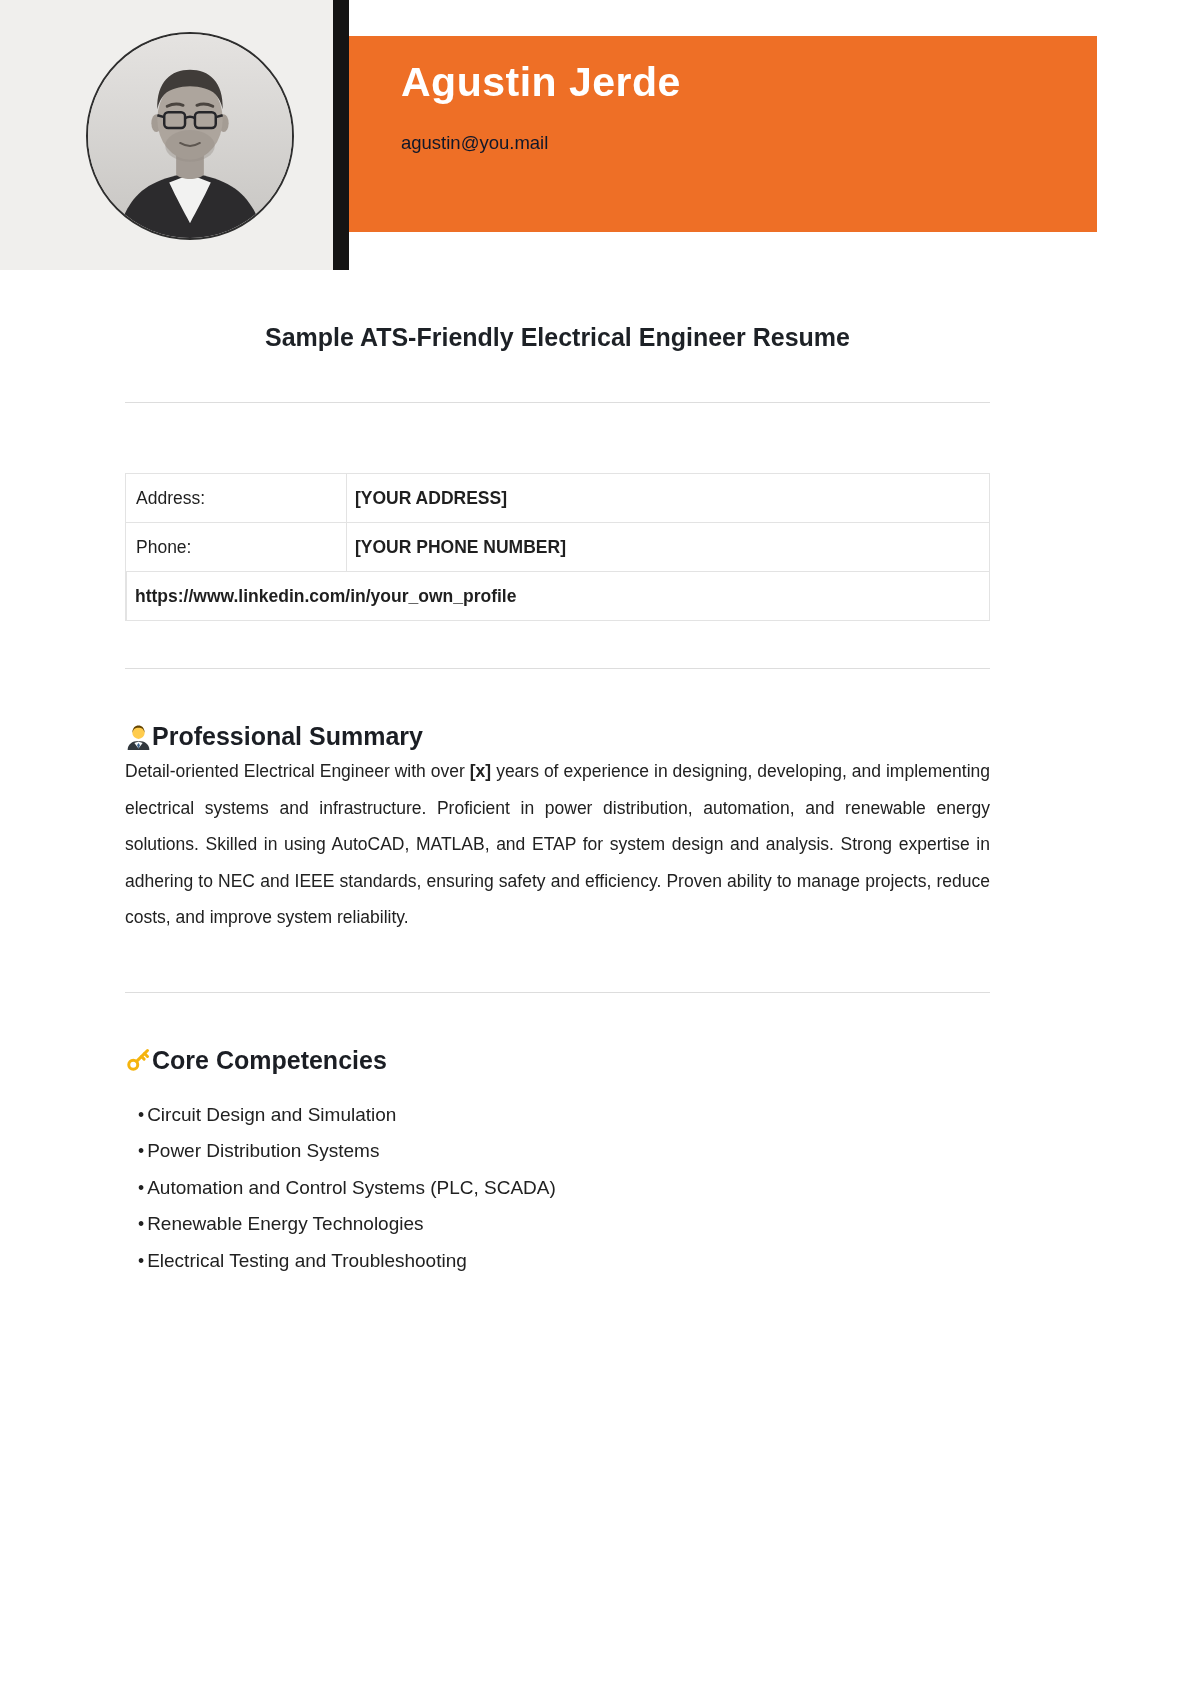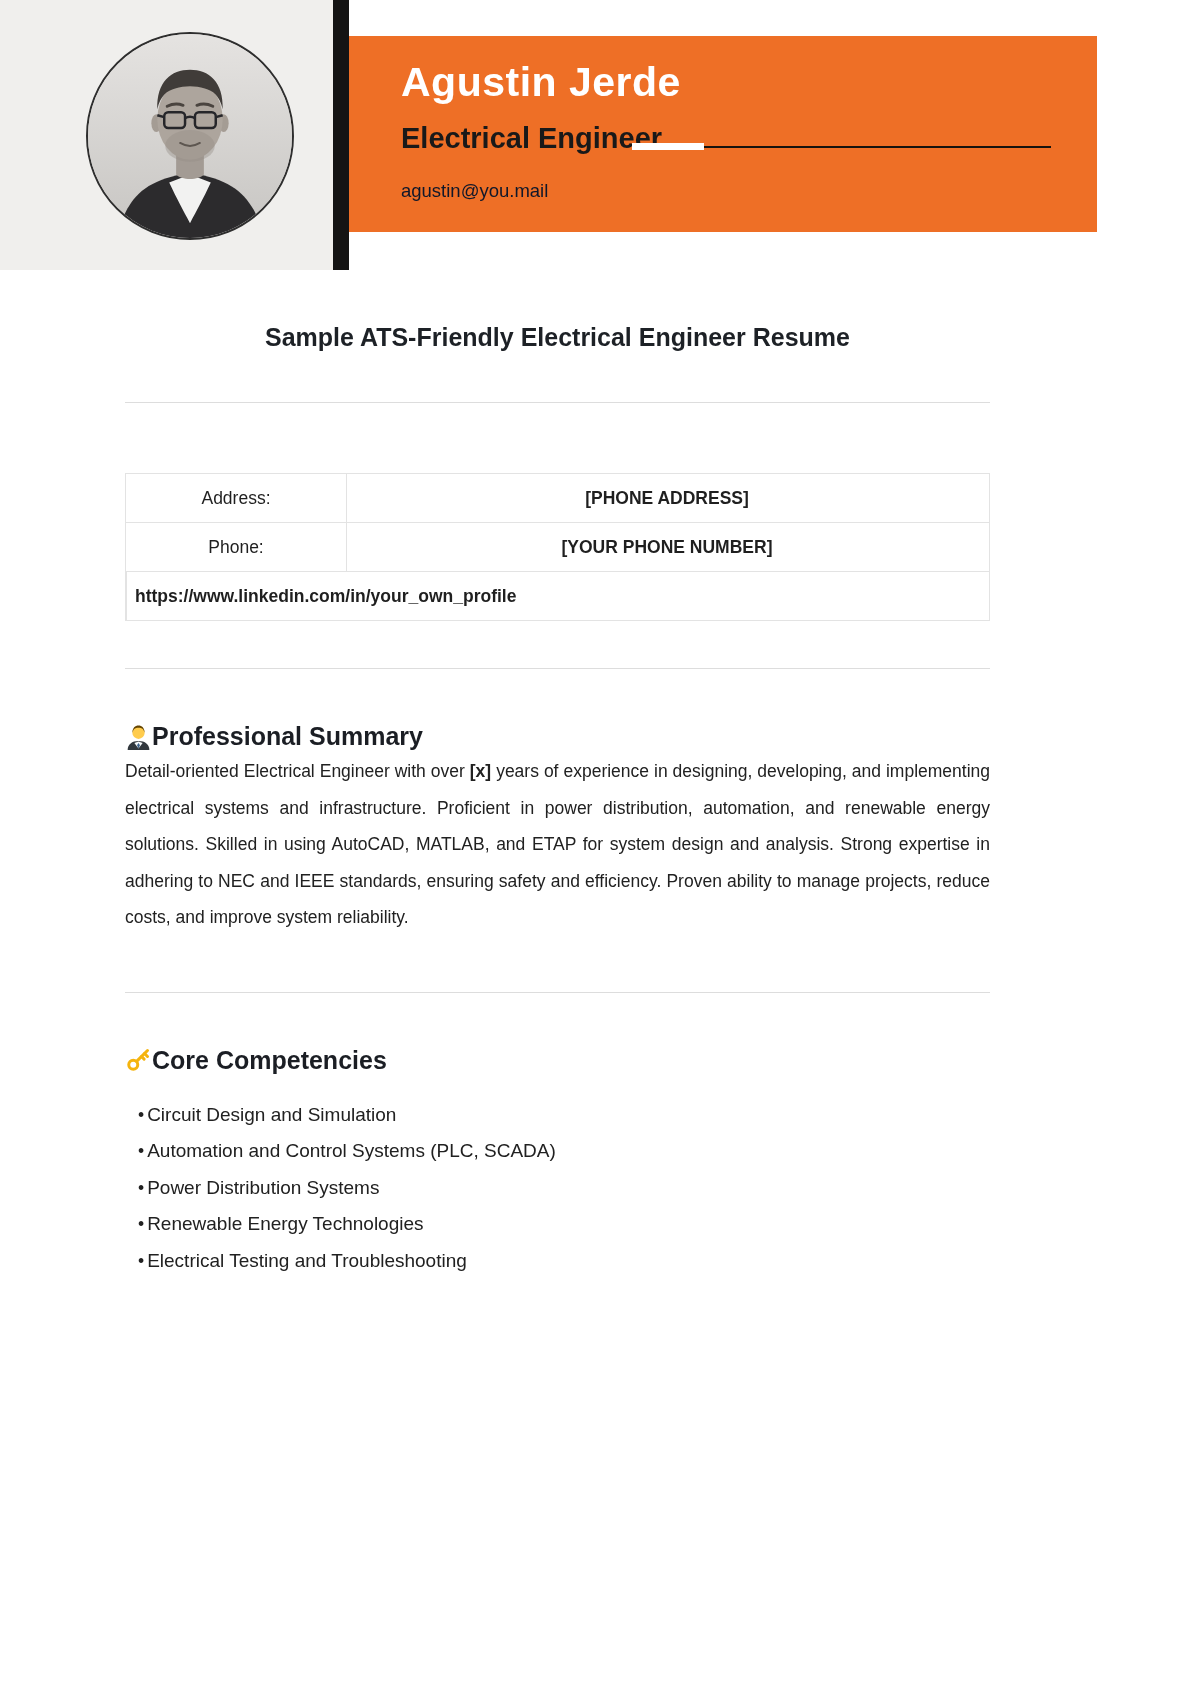--- a/index.html
+++ b/index.html
@@ -64,21 +64,20 @@
   .divider.d3 { margin-top:56px; }
 
   
   .contact-table {
     margin-top:70px;
     border:1px solid #E3E3E3;
   }
   .ct-row {
     display:grid; grid-template-columns:220px 1fr;
     border-bottom:1px solid #E3E3E3;
-    text-align:center;
   }
   .ct-row:last-child { border-bottom:none; }
   .ct-cell { padding:12px 10px; font-size:17.5px; line-height:24px; color:#1F1F1F; }
   .ct-cell.value { font-weight:700; border-left:1px solid #E3E3E3; padding-left:8px; }
 
   
   .section-heading {
     margin-top:50px;
     display:flex; align-items:center; gap:0;
     font-size:25px; font-weight:700; color:#1B1E24; line-height:34px;
@@ -147,41 +146,34 @@
             <path d="M129 84 L136 82"></path>
           </g>
 
           <path d="M93 110 Q103 116 113 110" stroke="#5d5650" stroke-width="2" fill="none" stroke-linecap="round"></path>
         </svg>
       </div>
     </div>
     <div class="black-bar"></div>
     <div class="orange-panel">
       <div class="person-name">Agustin Jerde</div>
-      <div class="title-row">
-        <div class="person-title">Electrical Engineer</div>
-        <div class="underline-group">
-          <span class="white-dash"></span>
-          <span class="dark-rule"></span>
-        </div>
-      </div>
       <div class="email">agustin@you.mail</div>
     </div>
   </header>
 
   <main class="content">
 
     <h1 class="doc-title">Sample ATS-Friendly Electrical Engineer Resume</h1>
 
     <hr class="divider d1">
 
     <div class="contact-table">
       <div class="ct-row">
         <div class="ct-cell label">Address:</div>
-        <div class="ct-cell value">[PHONE ADDRESS]</div>
+        <div class="ct-cell value">[YOUR ADDRESS]</div>
       </div>
       <div class="ct-row">
         <div class="ct-cell label">Phone:</div>
         <div class="ct-cell value">[YOUR PHONE NUMBER]</div>
       </div>
       <div class="ct-row">
         <div class="ct-cell value">https://www.linkedin.com/in/your_own_profile</div>
       </div>
     </div>
 
@@ -217,24 +209,24 @@
             </g>
           </svg>
         </span>
         <span>Core Competencies</span>
       </h2>
       <ul class="competency-list">
         <li>
             <span>Circuit Design and Simulation</span>
           </li>
         <li>
+            <span>Power Distribution Systems</span>
+          </li>
+        <li>
             <span>Automation and Control Systems (PLC, SCADA)</span>
-          </li>
-        <li>
-            <span>Power Distribution Systems</span>
           </li>
         <li>
             <span>Renewable Energy Technologies</span>
           </li>
         <li>
             <span>Electrical Testing and Troubleshooting</span>
           </li>
       </ul>
     </section>
 

